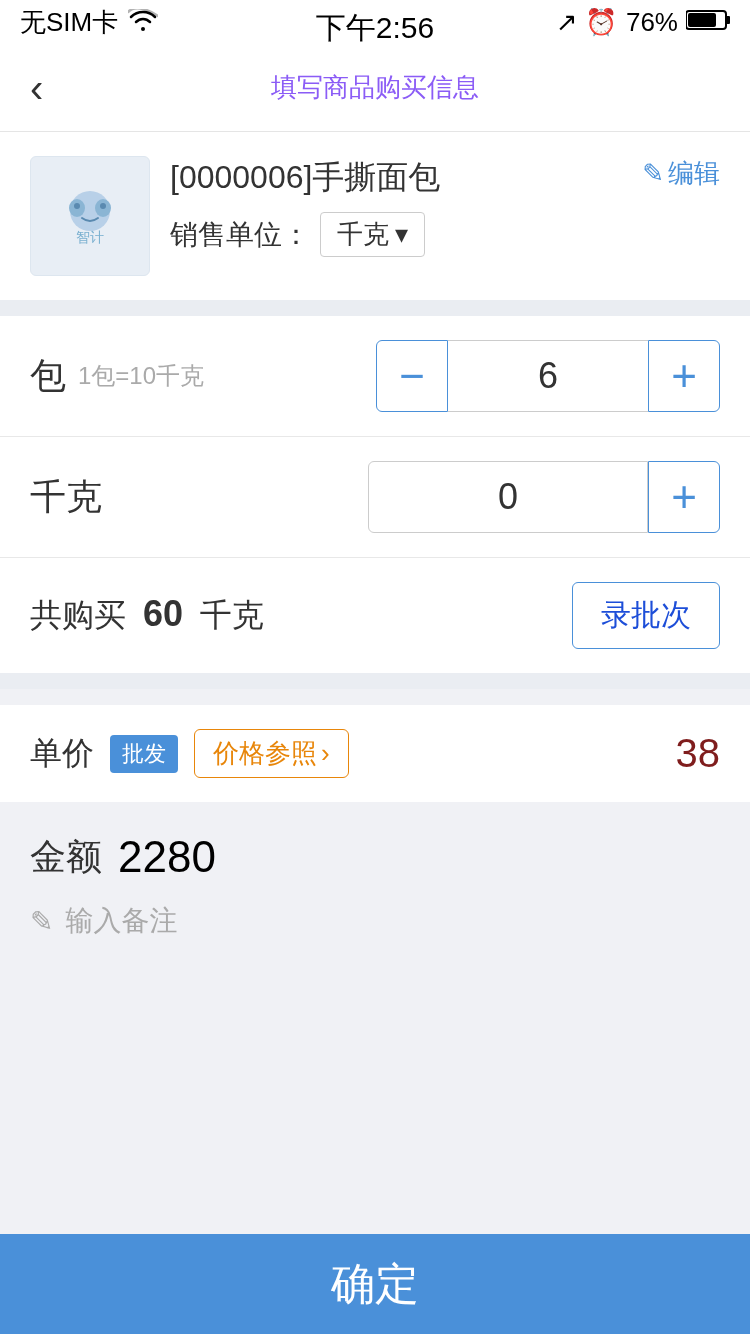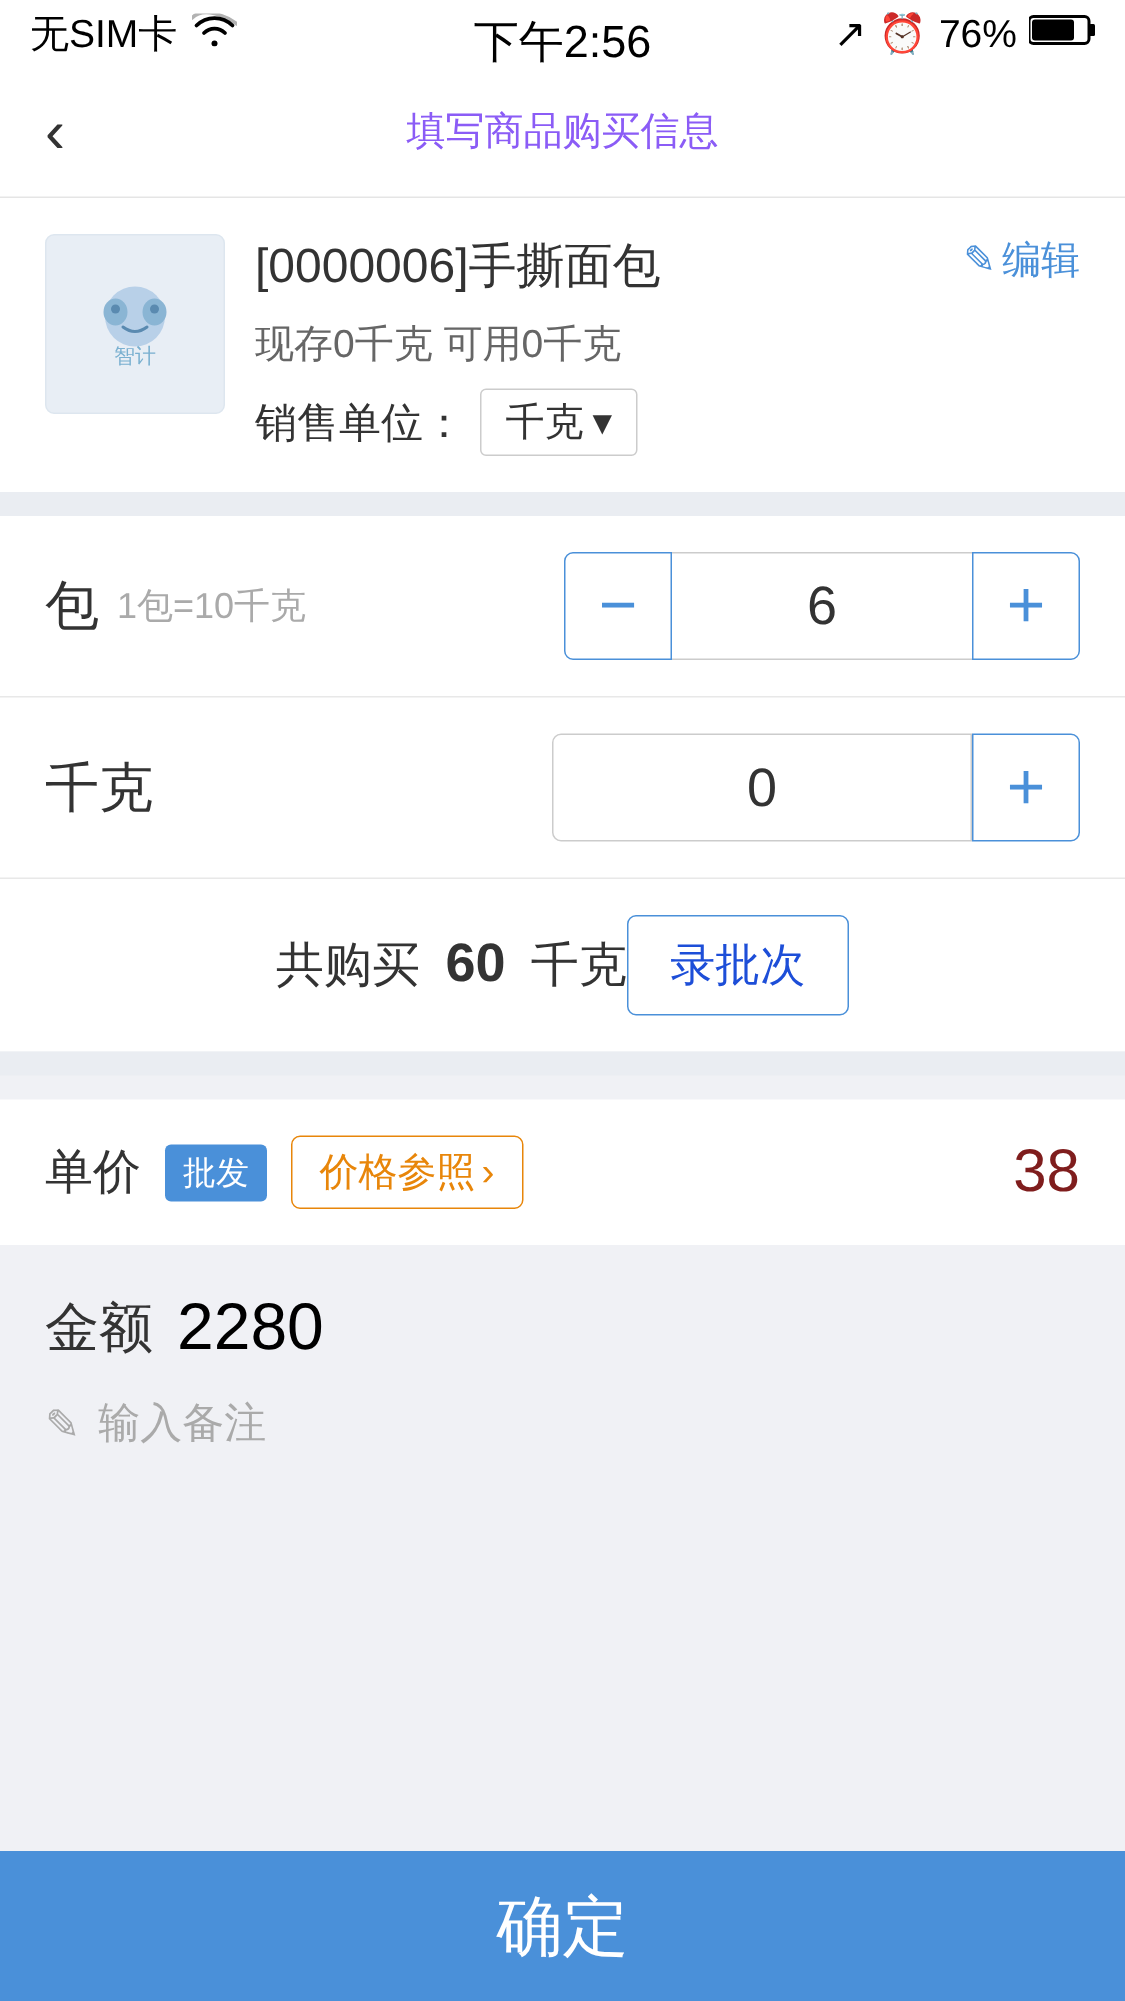--- a/index.html
+++ b/index.html
@@ -207,22 +207,22 @@
       font-size: 36px;
       color: #333;
       outline: none;
     }
 
     
     .total-row {
       background: #fff;
       display: flex;
       align-items: center;
-      justify-content: center;
-      padding: 24px 40px;
+      justify-content: space-between;
+      padding: 24px 30px;
     }
     .total-text {
       font-size: 32px;
       color: #333;
     }
     .total-text span {
       color: #333;
       font-weight: 500;
     }
     .batch-btn {
@@ -376,21 +376,20 @@
       </svg>
     </div>
     <div class="product-info">
       <div style="display:flex; align-items:flex-start; justify-content:space-between;">
         <div class="product-name">[0000006]手撕面包</div>
         <div class="edit-btn">
           <span>✎</span>
           <span>编辑</span>
         </div>
       </div>
-      <div class="product-stock">现存0千克   可用0千克</div>
       <div class="product-unit-row">
         <span>销售单位：</span>
         <div class="unit-select">
           <span>千克</span>
           <span>▾</span>
         </div>
       </div>
     </div>
   </div>
 

